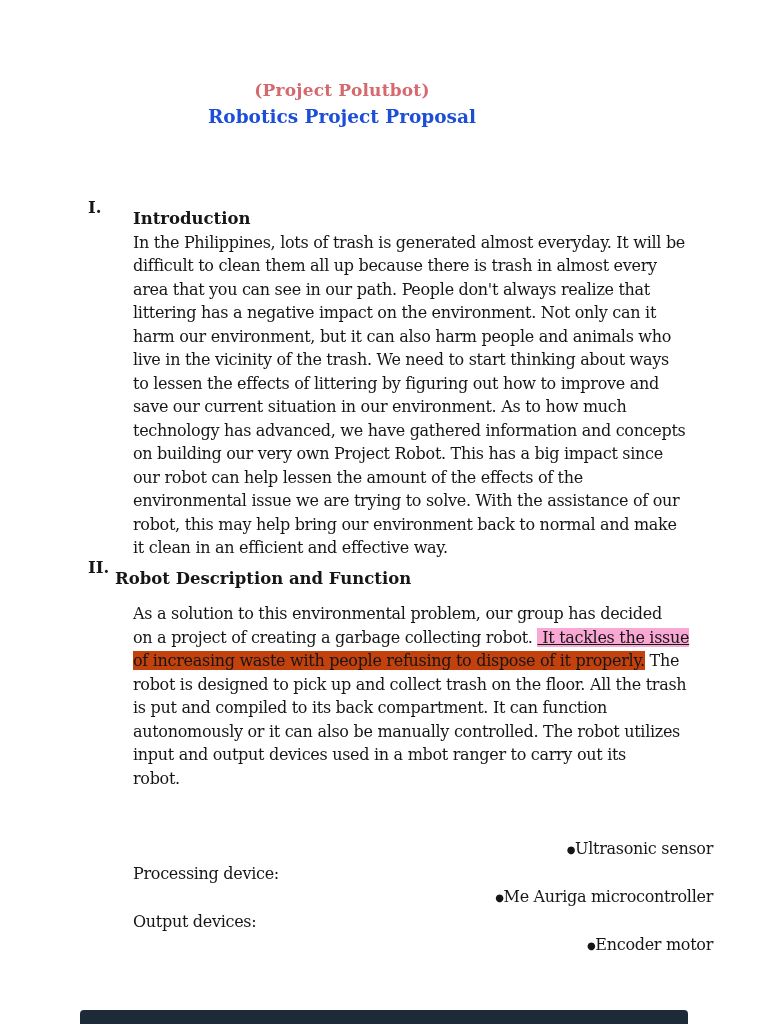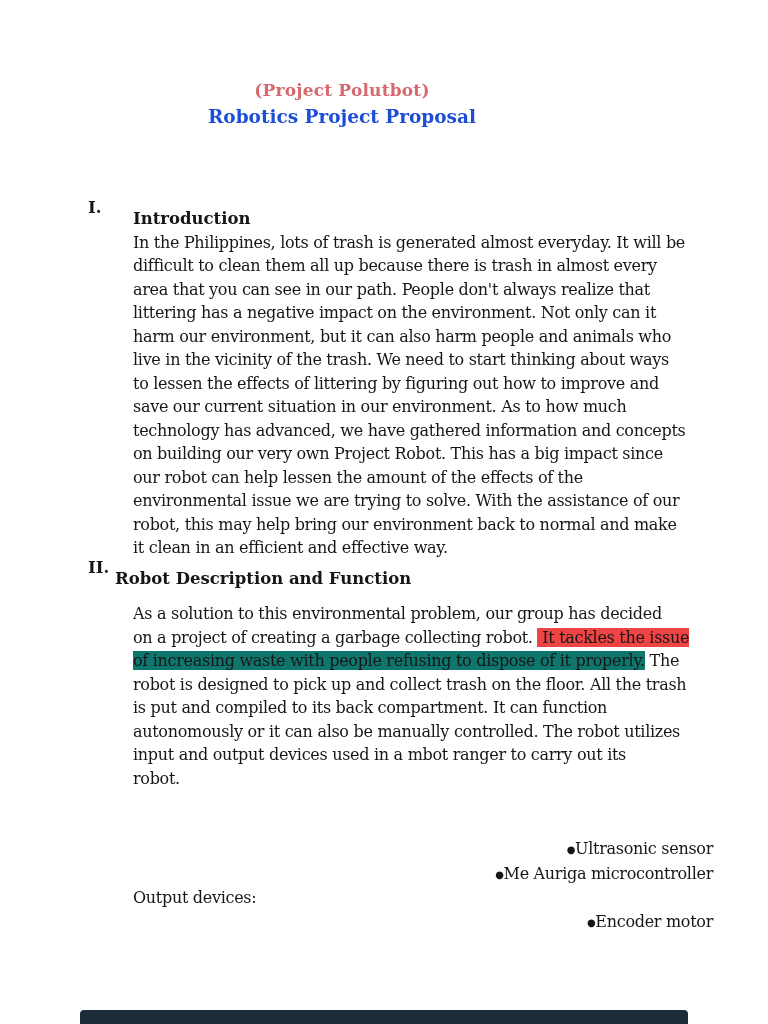--- a/index.html
+++ b/index.html
@@ -77,29 +77,30 @@
   </div>
 </div>
 
 <div id="sec2-heading" class="section sec-row">
   <div class="sec-num tight">II.</div>
   <div class="sec-heading">Robot Description and Function</div>
 </div>
 
 <div id="para2" class="section">
     <div class="p2line"><span>As a solution to this environmental problem, our group has decided</span></div>
-    <div class="p2line"><span>on a project of creating a garbage collecting robot. </span><span class="hl" style="background: #ef4444;"> It tackles the issue</span></div>
-    <div class="p2line"><span class="hl" style="background: #0f766e;">of increasing waste with people refusing to dispose of it properly.</span><span> The</span></div>
+    <div class="p2line"><span>on a project of creating a garbage collecting robot. </span><span class="hl" style="background: #f9a8d4; text-decoration: underline;"> It tackles the issue</span></div>
+    <div class="p2line"><span class="hl" style="background: #c2410c;">of increasing waste with people refusing to dispose of it properly.</span><span> The</span></div>
     <div class="p2line"><span>robot is designed to pick up and collect trash on the floor. All the trash</span></div>
     <div class="p2line"><span>is put and compiled to its back compartment. It can function</span></div>
     <div class="p2line"><span>autonomously or it can also be manually controlled. The robot utilizes</span></div>
     <div class="p2line"><span>input and output devices used in a mbot ranger to carry out its</span></div>
     <div class="p2line"><span>robot.</span></div>
   </div>
 
 <div id="devices" class="section">
     <div class="device-item"><span class="bullet">●</span><span>Ultrasonic sensor</span></div>
+    <div>Processing device:</div>
     <div class="device-item"><span class="bullet">●</span><span>Me Auriga microcontroller</span></div>
     <div>Output devices:</div>
     <div class="device-item"><span class="bullet">●</span><span>Encoder motor</span></div>
   </div>
 
 <div id="bottom-bar" style="background: rgb(29, 43, 56);"></div>
 
 </body></html>

